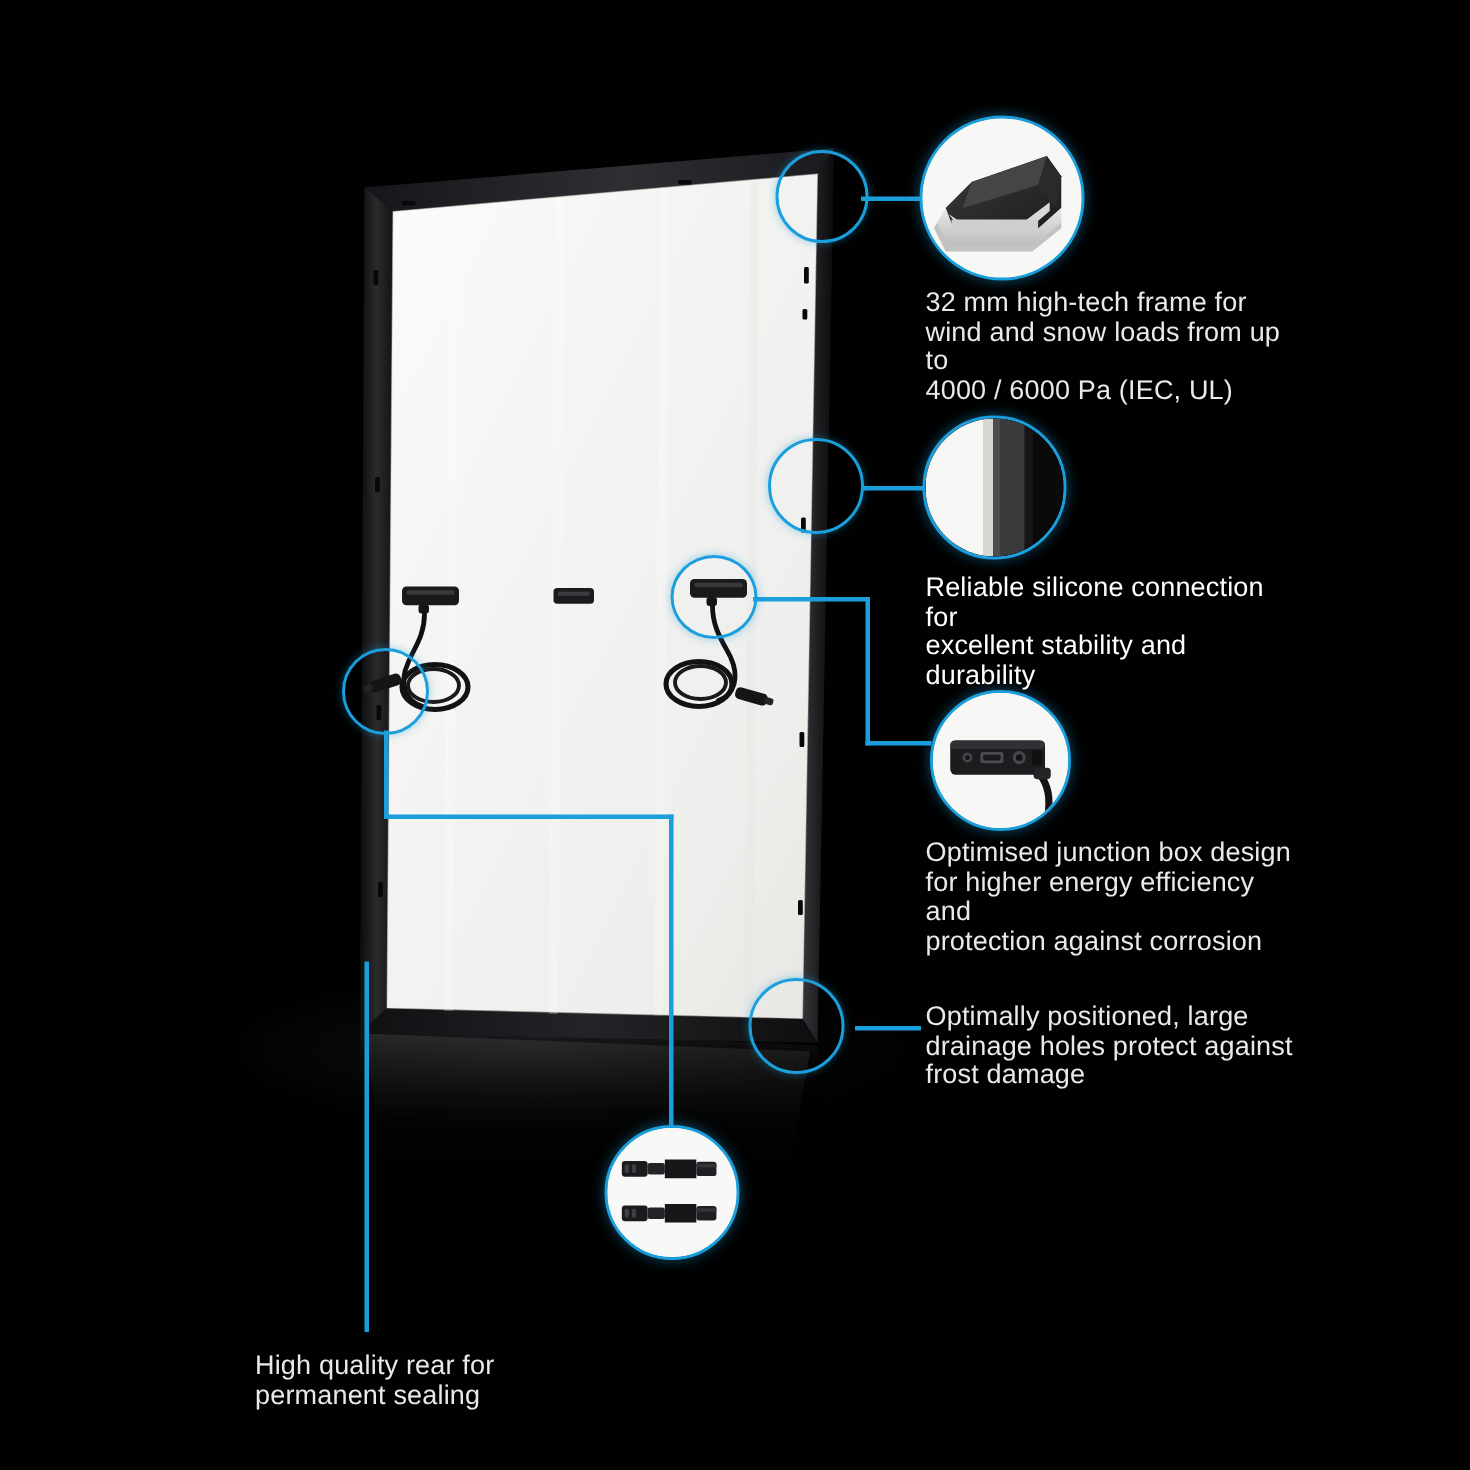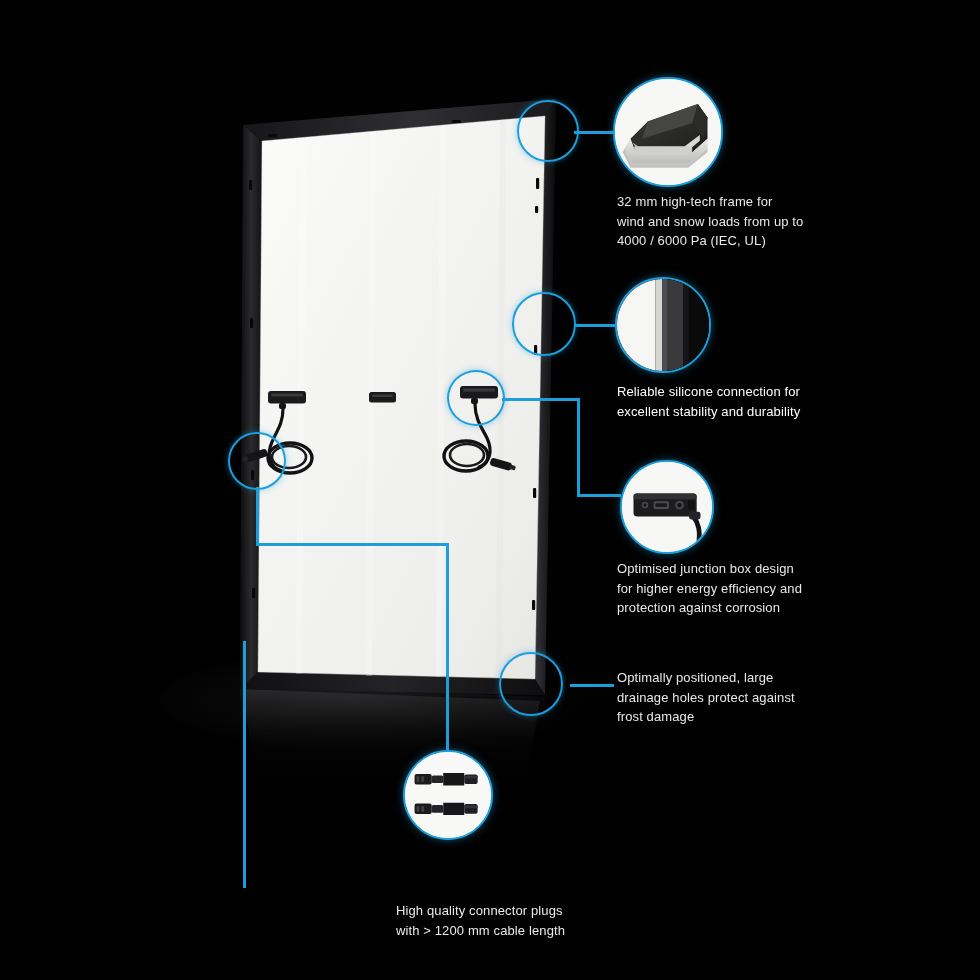--- a/index.html
+++ b/index.html
@@ -20,21 +20,21 @@
     position:absolute;
     left:0;top:0;width:980px;height:980px;
     pointer-events:none;
   }
   .panel-svg{position:absolute;left:0;top:0;}
 
   
   .caption{
     position:absolute;
     color:#e9e9ea;
-    font-size:13px;
+    font-size:18px;
     line-height:19.6px;
     letter-spacing:.12px;
     white-space:pre-line;
     font-weight:400;
     text-shadow:0 0 1px rgba(0,0,0,.9);
   }
 
   
   .ring{
     position:absolute;
@@ -304,17 +304,17 @@
 excellent stability and durability</div>
 
   <div class="caption" style="left: 617px; top: 559px; width: 250px; color: rgb(233, 233, 234);">Optimised junction box design
 for higher energy efficiency and
 protection against corrosion</div>
 
   <div class="caption" style="left: 617px; top: 668px; width: 250px; color: rgb(233, 233, 234);">Optimally positioned, large
 drainage holes protect against
 frost damage</div>
 
-
-  <div class="caption" style="left: 396px; top: 901px; width: 260px; color: rgb(233, 233, 234);">High quality connector plugs
-with &gt; 1200 mm cable length</div>
+  <div class="caption" style="left: 170px; top: 901px; width: 220px; color: rgb(233, 233, 234);">High quality rear for
+permanent sealing</div>
+
 
 </div>
 
 </body></html>

